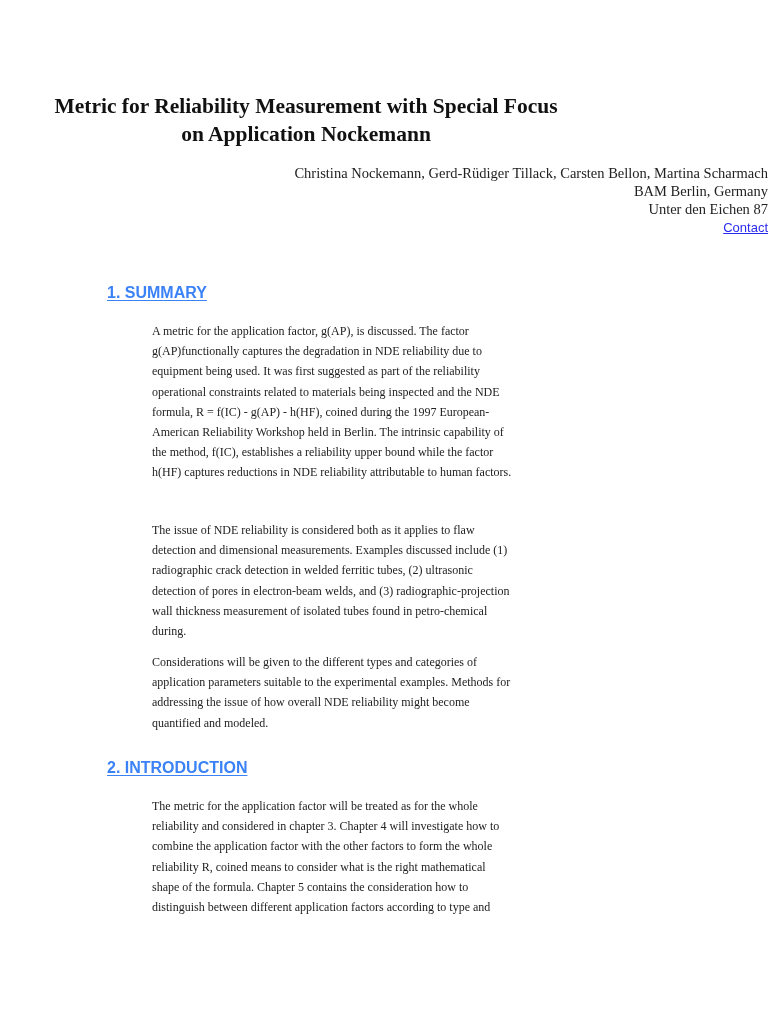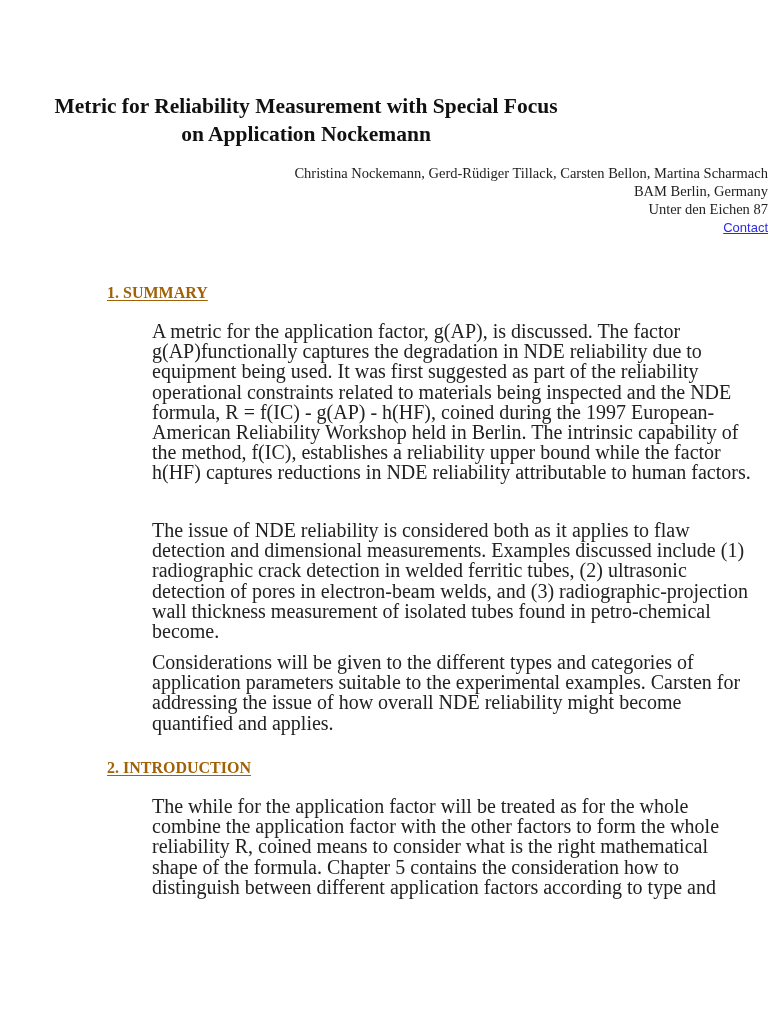--- a/index.html
+++ b/index.html
@@ -44,34 +44,34 @@
       font-family: "Liberation Sans", "DejaVu Sans", sans-serif;
       font-size: 13px;
       line-height: 12px;
       color: #2a2aee;
       text-decoration: underline;
       margin-top: 0px;
     }
     .section-heading {
       position: absolute;
       left: 107px;
-      font-family: Liberation Serif, serif;
+      font-family: Liberation Sans, sans-serif;
       font-weight: bold;
       font-size: 16px;
       line-height: 20px;
-      color: #a16207;
+      color: #3b82f6;
       text-decoration: underline;
       text-underline-offset: 2px;
       margin: 0;
     }
     .para {
       position: absolute;
       left: 152px;
       width: 520px;
-      font-size: 20px;
+      font-size: 12px;
       line-height: 20.2px;
       color: #222222;
       margin: 0;
     }
     .para span { display: block; white-space: nowrap; }
   </style>
 </head>
 <body>
 
 <h1 class="title">
@@ -98,31 +98,32 @@
   <span>the method, f(IC), establishes a reliability upper bound while the factor</span>
   <span>h(HF) captures reductions in NDE reliability attributable to human factors.</span>
 </p>
 
 <p class="para" style="top:520px;">
   <span>The issue of NDE reliability is considered both as it applies to flaw</span>
   <span>detection and dimensional measurements. Examples discussed include (1)</span>
   <span>radiographic crack detection in welded ferritic tubes, (2) ultrasonic</span>
   <span>detection of pores in electron-beam welds, and (3) radiographic-projection</span>
   <span>wall thickness measurement of isolated tubes found in petro-chemical</span>
-  <span>become.</span>
+  <span>during.</span>
 </p>
 
 <p class="para" style="top:652px;">
   <span>Considerations will be given to the different types and categories of</span>
-  <span>application parameters suitable to the experimental examples. Carsten for</span>
+  <span>application parameters suitable to the experimental examples. Methods for</span>
   <span>addressing the issue of how overall NDE reliability might become</span>
-  <span>quantified and applies.</span>
+  <span>quantified and modeled.</span>
 </p>
 
 <h2 class="section-heading" style="top:758px;">2. INTRODUCTION</h2>
 
 <p class="para" style="top:796px;">
-  <span>The while for the application factor will be treated as for the whole</span>
+  <span>The metric for the application factor will be treated as for the whole</span>
+  <span>reliability and considered in chapter 3. Chapter 4 will investigate how to</span>
   <span>combine the application factor with the other factors to form the whole</span>
   <span>reliability R, coined means to consider what is the right mathematical</span>
   <span>shape of the formula. Chapter 5 contains the consideration how to</span>
   <span>distinguish between different application factors according to type and</span>
 </p>
 
 </body></html>

